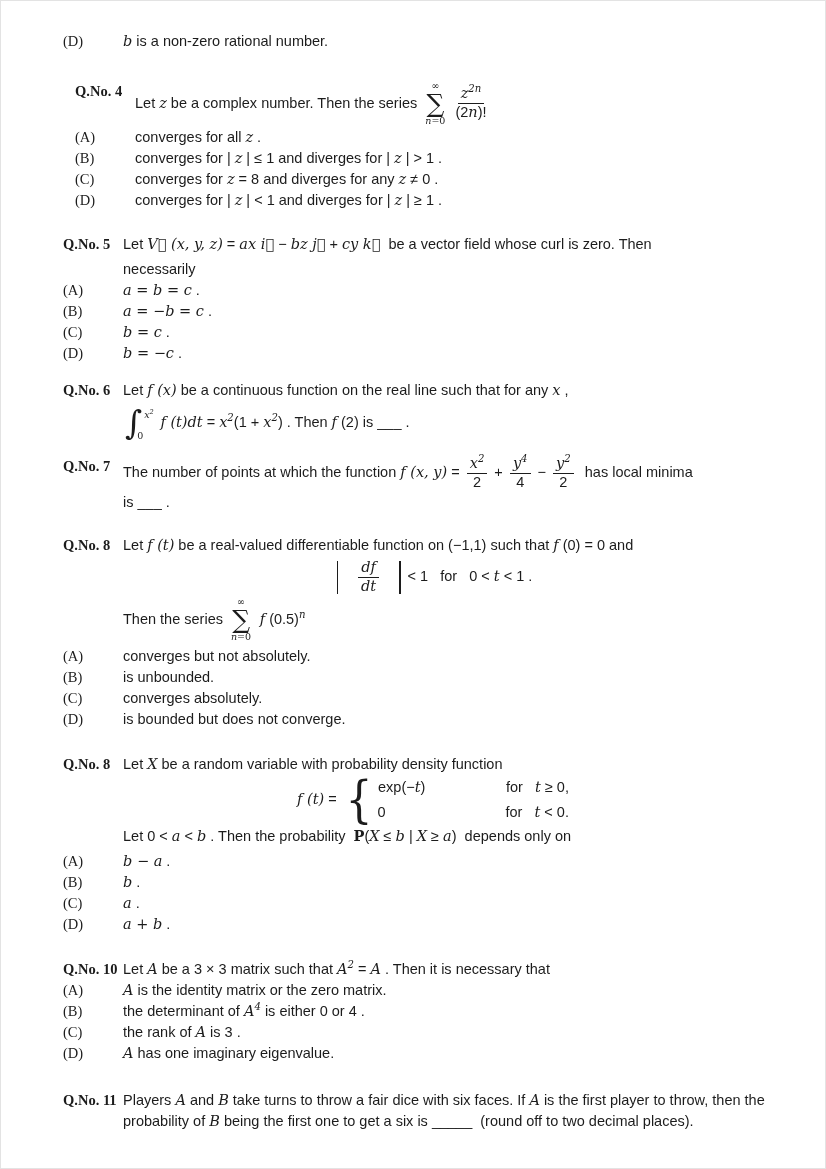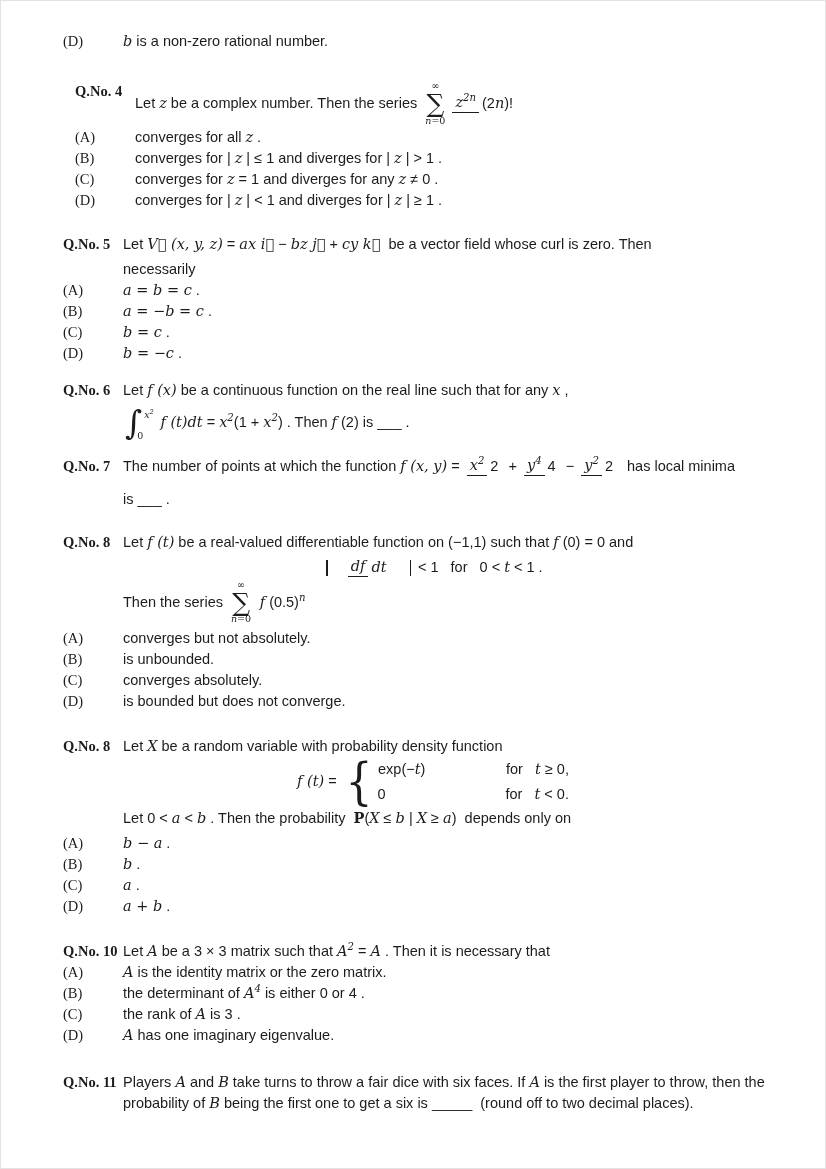--- a/index.html
+++ b/index.html
@@ -14,21 +14,21 @@
   .q-lab{font-weight:bold;font-family:"Liberation Serif",serif;}
   .body{flex:1;max-width:655px;}
   .center{text-align:center;max-width:620px;}
   .opt .body{padding-top:0;}
   
   .sg-r{}
   .sg-b{font-weight:bold;font-family:"DejaVu Serif",serif;}
   .sg-i{font-family:"DejaVu Serif",serif;font-style:italic;}
   .sg-isup{font-size:70%;vertical-align:super;line-height:0;font-family:"DejaVu Serif",serif;font-style:italic;}
   
-  .frac{display:inline-flex;flex-direction:row;align-items:center;vertical-align:middle;margin:0 3px;line-height:1.1;}
+  .frac{display:inline-flex;flex-direction:column;align-items:center;vertical-align:middle;margin:0 3px;line-height:1.1;}
   .num{border-bottom:1px solid #1c1c1c;padding:0 3px 1px;text-align:center;}
   .den{padding:1px 3px 0;text-align:center;}
   
   .bigop{display:inline-flex;flex-direction:column;align-items:center;vertical-align:middle;margin:0 4px;line-height:1;}
   .opsym{font-size:25px;font-family:"DejaVu Serif",serif;line-height:0.95;}
   .lim{font-size:9.5px;font-family:"DejaVu Serif",serif;line-height:1.15;}
   
   .intwrap{display:inline-flex;align-items:center;vertical-align:middle;margin:0 2px;}
   .intsym{font-size:33px;font-family:"DejaVu Serif",serif;line-height:0.9;}
   .intlims{display:inline-flex;flex-direction:column;justify-content:space-between;height:38px;font-size:9.5px;font-family:"DejaVu Serif",serif;}
@@ -70,21 +70,21 @@
     <div class="row opt">
       <div class="lab">(A)</div>
       <div class="body"><span class="sg-r">converges for all </span><span class="sg-i">z</span><span class="sg-r"> .</span></div>
     </div>
     <div class="row opt">
       <div class="lab">(B)</div>
       <div class="body"><span class="sg-r">converges for | </span><span class="sg-i">z</span><span class="sg-r"> | ≤ 1  and diverges for | </span><span class="sg-i">z</span><span class="sg-r"> | &gt; 1 .</span></div>
     </div>
     <div class="row opt">
       <div class="lab">(C)</div>
-      <div class="body"><span class="sg-r">converges for </span><span class="sg-i">z</span><span class="sg-r"> = 1  and diverges for any </span><span class="sg-i">z</span><span class="sg-r"> ≠ 0 .</span></div>
+      <div class="body"><span class="sg-r">converges for </span><span class="sg-i">z</span><span class="sg-r"> = 8  and diverges for any </span><span class="sg-i">z</span><span class="sg-r"> ≠ 0 .</span></div>
     </div>
     <div class="row opt">
       <div class="lab">(D)</div>
       <div class="body"><span class="sg-r">converges for | </span><span class="sg-i">z</span><span class="sg-r"> | &lt; 1  and diverges for | </span><span class="sg-i">z</span><span class="sg-r"> | ≥ 1 .</span></div>
     </div>
   </div>
 
   <div style="margin-top:23px;">
     <div class="row">
       <div class="lab q-lab">Q.No. 5</div>
@@ -135,21 +135,21 @@
             <span class="num"><span class="sg-i">x</span><span class="sg-isup">2</span></span>
             <span class="den"><span class="sg-r">2</span></span>
           </span><span class="sg-r"> + </span><span class="frac">
             <span class="num"><span class="sg-i">y</span><span class="sg-isup">4</span></span>
             <span class="den"><span class="sg-r">4</span></span>
           </span><span class="sg-r"> − </span><span class="frac">
             <span class="num"><span class="sg-i">y</span><span class="sg-isup">2</span></span>
             <span class="den"><span class="sg-r">2</span></span>
           </span><span class="sg-r">&nbsp; has local minima</span></div>
     </div>
-    <div class="row" style="margin-top:12px;">
+    <div class="row" style="margin-top:2px;">
       <div class="lab"></div>
       <div class="body"><span class="sg-r">is </span><span class="sg-r">___</span><span class="sg-r"> .</span></div>
     </div>
   </div>
 
   <div style="margin-top:22px;">
     <div class="row">
       <div class="lab q-lab">Q.No. 8</div>
       <div class="body"><span class="sg-r">Let </span><span class="sg-i">f (t)</span><span class="sg-r"> be a real-valued differentiable function on (−1,1) such that </span><span class="sg-i">f</span><span class="sg-r"> (0) = 0 and</span></div>
     </div>

